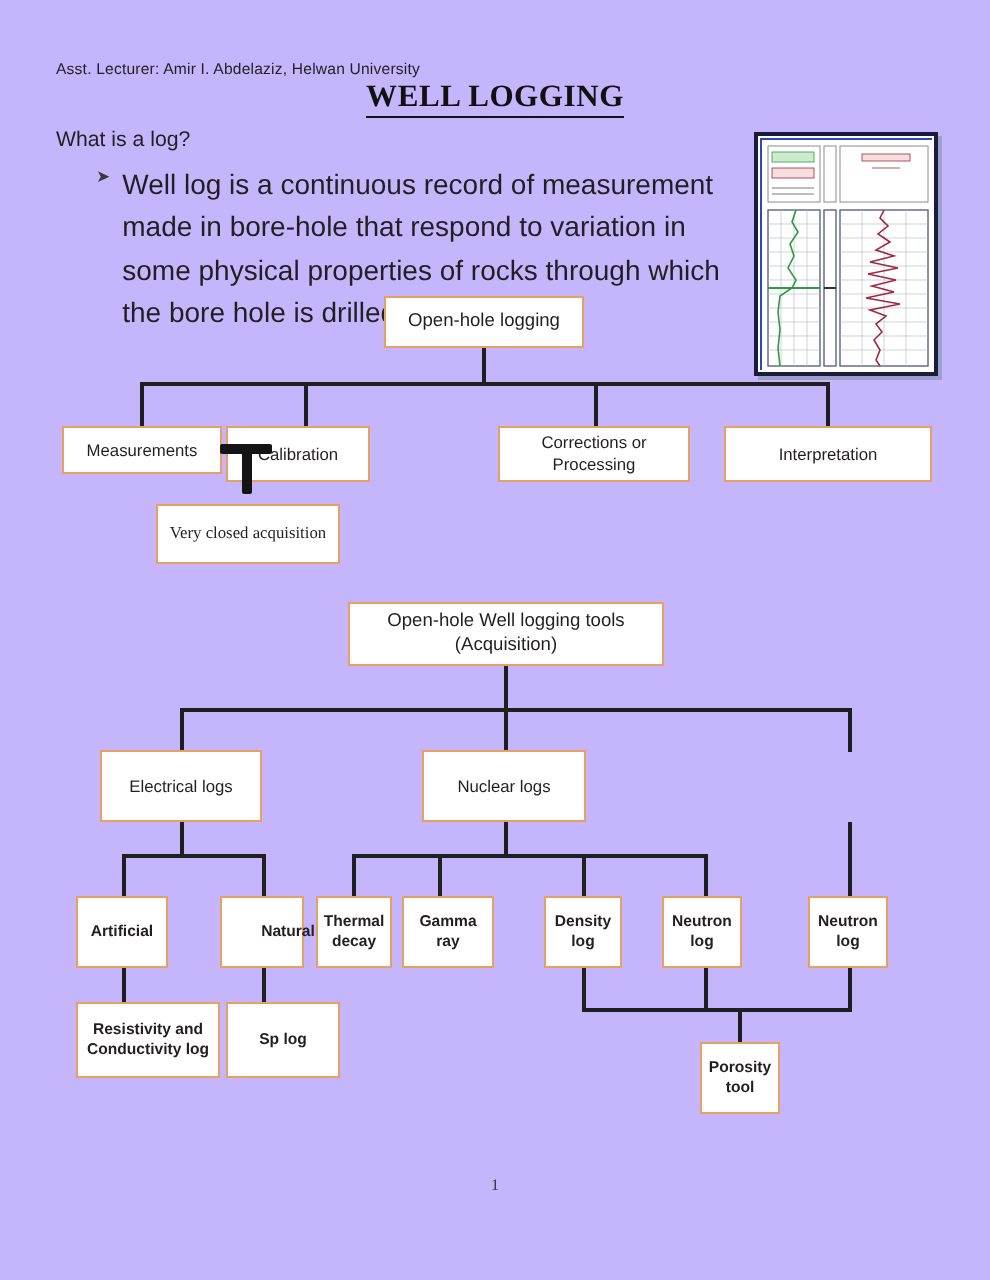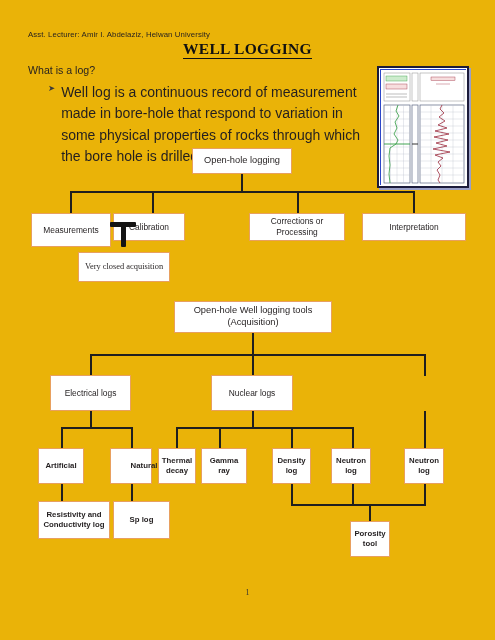--- a/index.html
+++ b/index.html
@@ -1,17 +1,17 @@
 <!DOCTYPE html>
 <html><head>
 <meta charset="utf-8">
 <style>
   html,body{margin:0;padding:0;background:#ffffff;}
   body{width:495px;height:640px;overflow:hidden;font-family:"Liberation Sans",sans-serif;}
-  #page{position:relative;width:495px;height:640px;background:#eab308;}
+  #page{position:relative;width:495px;height:640px;background:#c4b5fd;}
 
   .hdr-author{position:absolute;left:28px;top:30px;font-size:7.8px;color:#231f20;letter-spacing:.1px;}
   .hdr-title{position:absolute;left:0;top:40px;width:495px;text-align:center;
     font-family:"Liberation Serif",serif;font-size:15.5px;font-weight:700;color:#111;letter-spacing:.3px;}
   .hdr-title span{border-bottom:1.3px solid #111;padding-bottom:1px;}
 
   .q-head{position:absolute;left:28px;top:64px;font-size:10.6px;color:#231f20;}
   .bullet-wrap{position:absolute;left:48px;top:82px;width:312px;}
   .bullet-row{display:flex;align-items:flex-start;}
   .bullet-gly{font-size:8.5px;color:#3a3a3a;line-height:1.45;margin-right:6px;flex:0 0 auto;}
@@ -123,21 +123,21 @@
 
   <div class="vl" style="left:241px;top:174px;height:18px;"></div>
 
   <div class="hl" style="left:70px;top:191px;width:344px;"></div>
 
   <div class="vl" style="left:70px;top:191px;height:23px;"></div>
   <div class="vl" style="left:152px;top:191px;height:23px;"></div>
   <div class="vl" style="left:297px;top:191px;height:23px;"></div>
   <div class="vl" style="left:413px;top:191px;height:23px;"></div>
 
-  <div class="box" style="left:31px;top:213px;width:80px;height:34px;">Measurements</div>
+  <div class="box" style="left:31px;top:213px;width:80px;height:24px;">Measurements</div>
   <div class="box" style="left:113px;top:213px;width:72px;height:28px;">Calibration</div>
   <div class="box" style="left:249px;top:213px;width:96px;height:28px;">Corrections or Processing</div>
   <div class="box" style="left:362px;top:213px;width:104px;height:28px;">Interpretation</div>
 
   <div class="tconn" style="left:110px;top:222px;">
     <div class="tbar"></div>
     <div class="tstem"></div>
   </div>
 
   <div class="box" style="left:78px;top:252px;width:92px;height:30px;font-family:Liberation Serif, serif;">Very closed acquisition</div>

